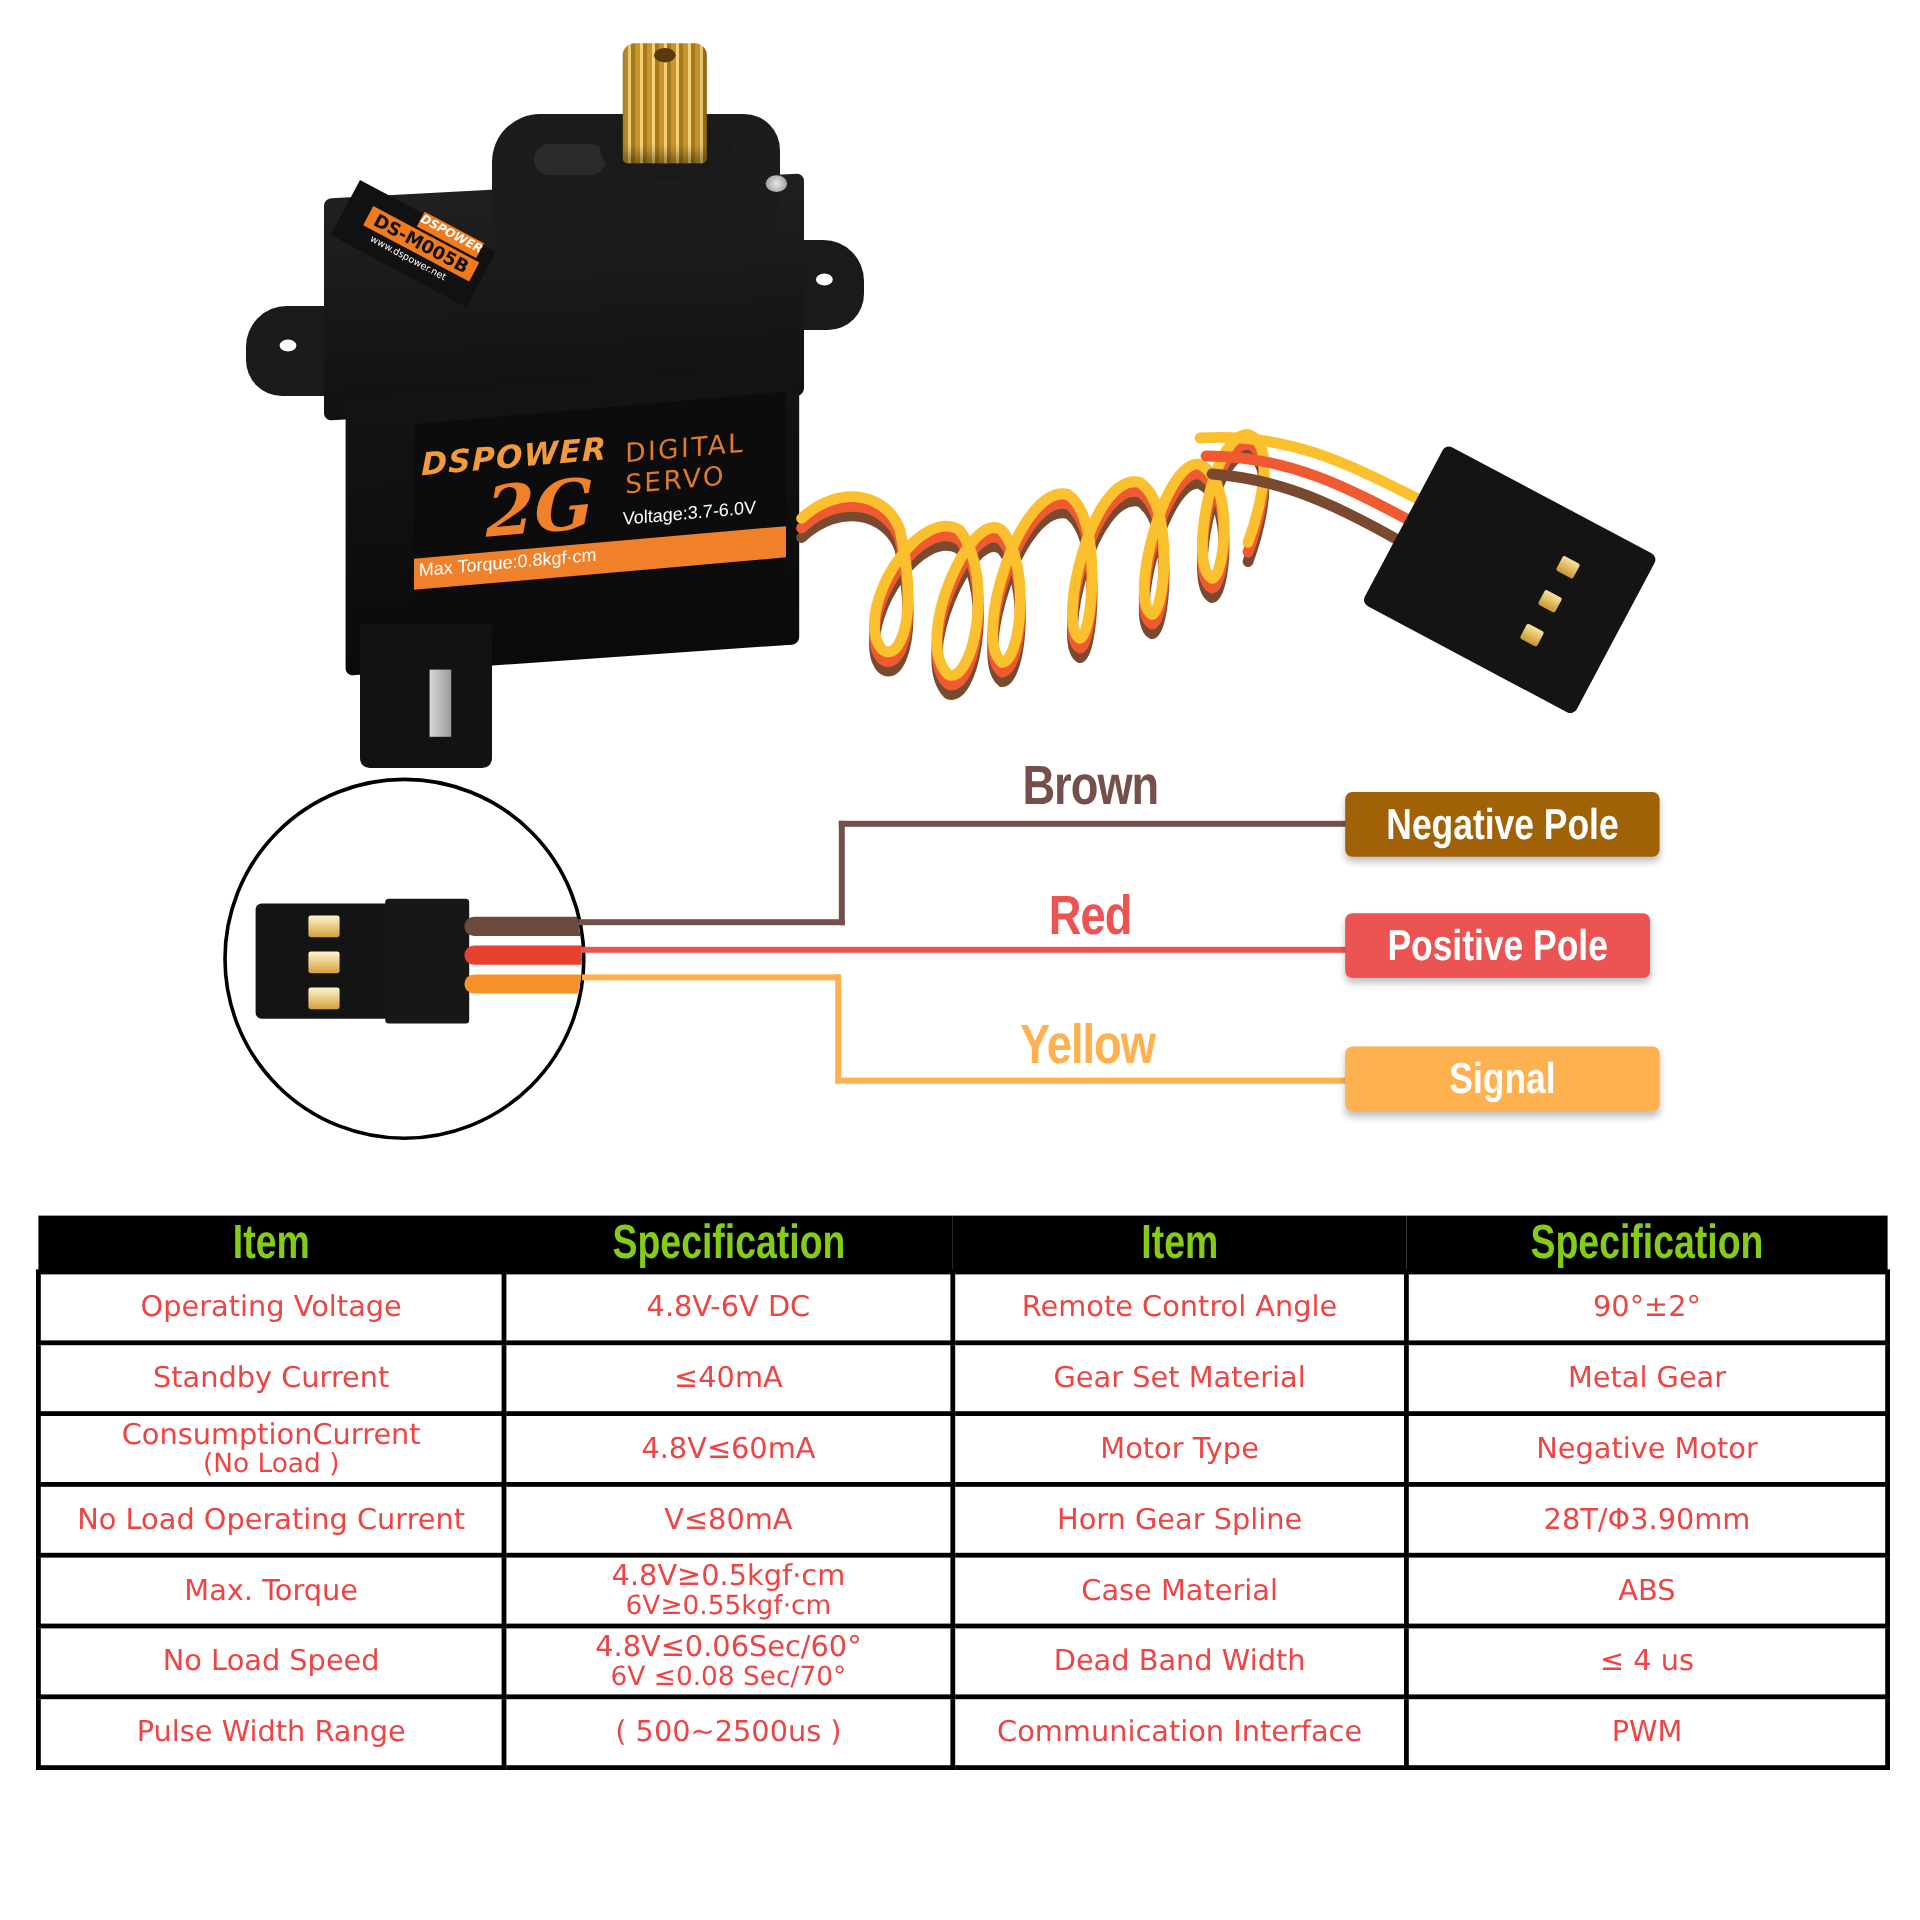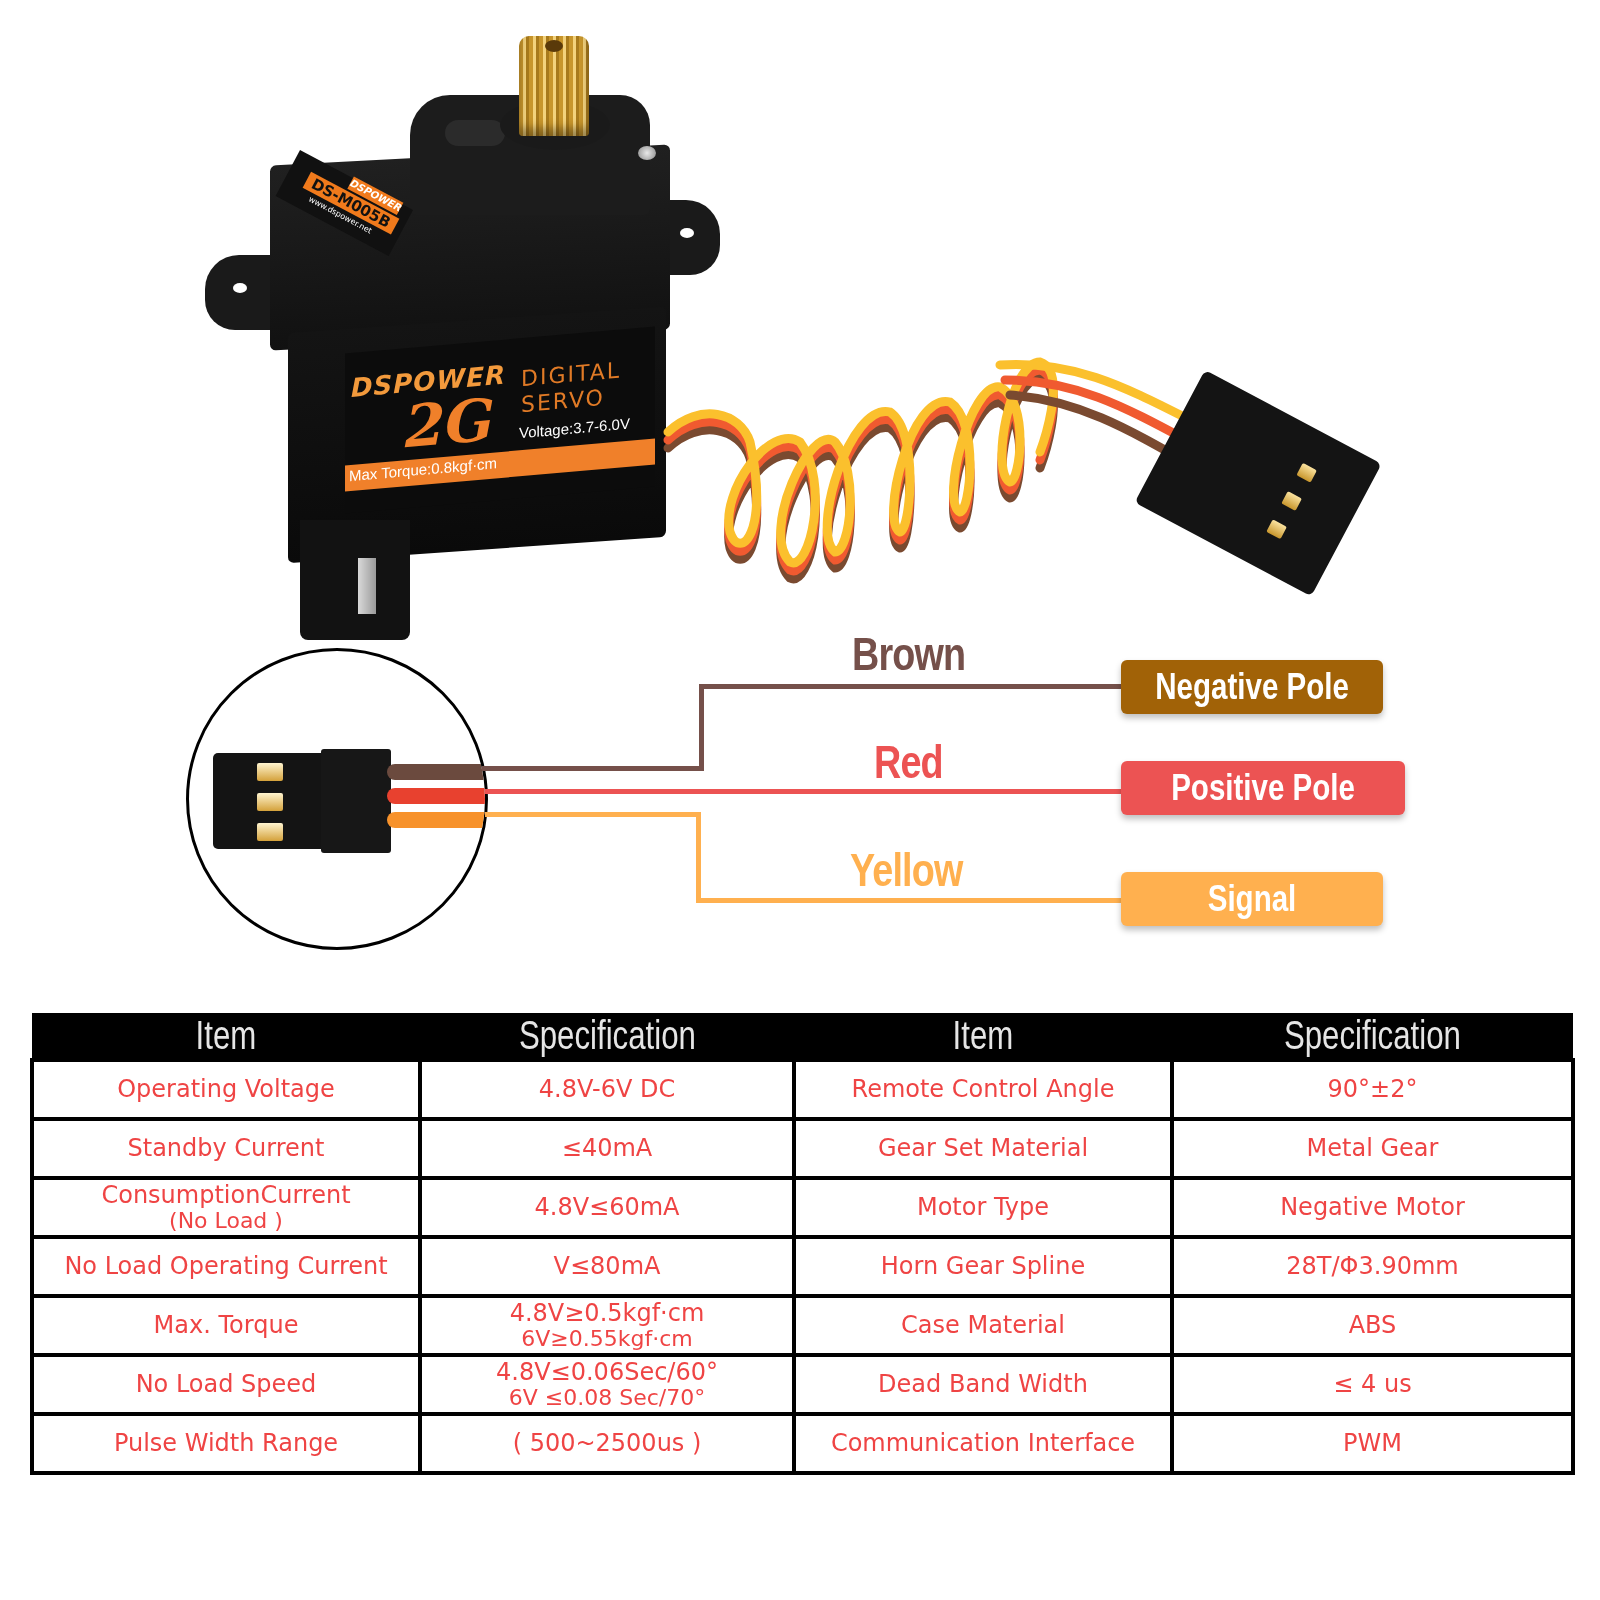--- a/index.html
+++ b/index.html
@@ -49,21 +49,21 @@
   .zc-plug .pin { position:absolute; left:44px; width:26px; height:18px; background:linear-gradient(#fff5d0,#d4a13a); border-radius:2px; }
   .zc-wire { position:absolute; left:198px; height:16px; border-radius:8px; }
 
   .wire-line { position:absolute; }
   .color-label { position:absolute; font-family:"Liberation Sans", sans-serif; font-weight:bold; font-size:46px; letter-spacing:-1px; transform:scaleX(0.82); transform-origin:left top; }
   .pole-badge { position:absolute; height:54px; border-radius:6px; color:#fff; font-family:"Liberation Sans", sans-serif; font-weight:bold; font-size:36px; text-align:center; line-height:54px; box-shadow:0 4px 6px rgba(0,0,0,.25); }
   .pole-badge span { display:inline-block; transform:scaleX(0.82); }
 
   
   .spec-table { position:absolute; left:30px; top:1013px; width:1541px; border-collapse:collapse; table-layout:fixed; font-family:"DejaVu Sans", sans-serif; }
-  .spec-table th { background:#000; color:#e5e5e5; height:44px; font-family:"Liberation Sans", sans-serif; font-weight:normal; font-size:40px; padding:0; }
+  .spec-table th { background:#000; color:#84cc16; height:44px; font-family:"Liberation Sans", sans-serif; font-weight:bold; font-size:40px; padding:0; }
   .spec-table th span { display:inline-block; transform:scaleX(0.78); }
   .spec-table td { border:4px solid #000; text-align:center; vertical-align:middle; font-size:24px; color:#ef4444; padding:0 4px; line-height:1.1; }
   .spec-table td .sub { display:block; font-size:22px; }
   .spec-table tr.row td { height:55px; }
 </style>
 </head>
 <body>
 
 <div class="servo-wrap">
   <div class="mount-tab-left">
@@ -137,21 +137,21 @@
 
 <div class="wire-line" style="left:485px; top:812px; width:215px; height:5px; background:#ffb04f;"></div>
 <div class="wire-line" style="left:696px; top:812px; width:5px; height:91px; background:#ffb04f;"></div>
 <div class="wire-line" style="left:696px; top:898px; width:430px; height:5px; background:#ffb04f;"></div>
 
 <div class="color-label" style="left:852px; top:627px; color:#75504a;">Brown</div>
 <div class="color-label" style="left:874px; top:735px; color:#ec5353;">Red</div>
 <div class="color-label" style="left:850px; top:843px; color:#ffb04f;">Yellow</div>
 
 <div class="pole-badge" style="left:1121px; top:660px; width:262px; background:#a16207;"><span>Negative Pole</span></div>
-<div class="pole-badge" style="left:1121px; top:761px; width:284px; background:#ec5353;"><span>Positive Pole</span></div>
+<div class="pole-badge" style="left:1121px; top:761px; width:254px; background:#ec5353;"><span>Positive Pole</span></div>
 <div class="pole-badge" style="left:1121px; top:872px; width:262px; background:#ffb04f;"><span>Signal</span></div>
 
 <table class="spec-table">
   <colgroup>
     <col style="width:388px">
       <col style="width:374px">
       <col style="width:378px">
       <col style="width:401px">
   </colgroup>
   <thead>

